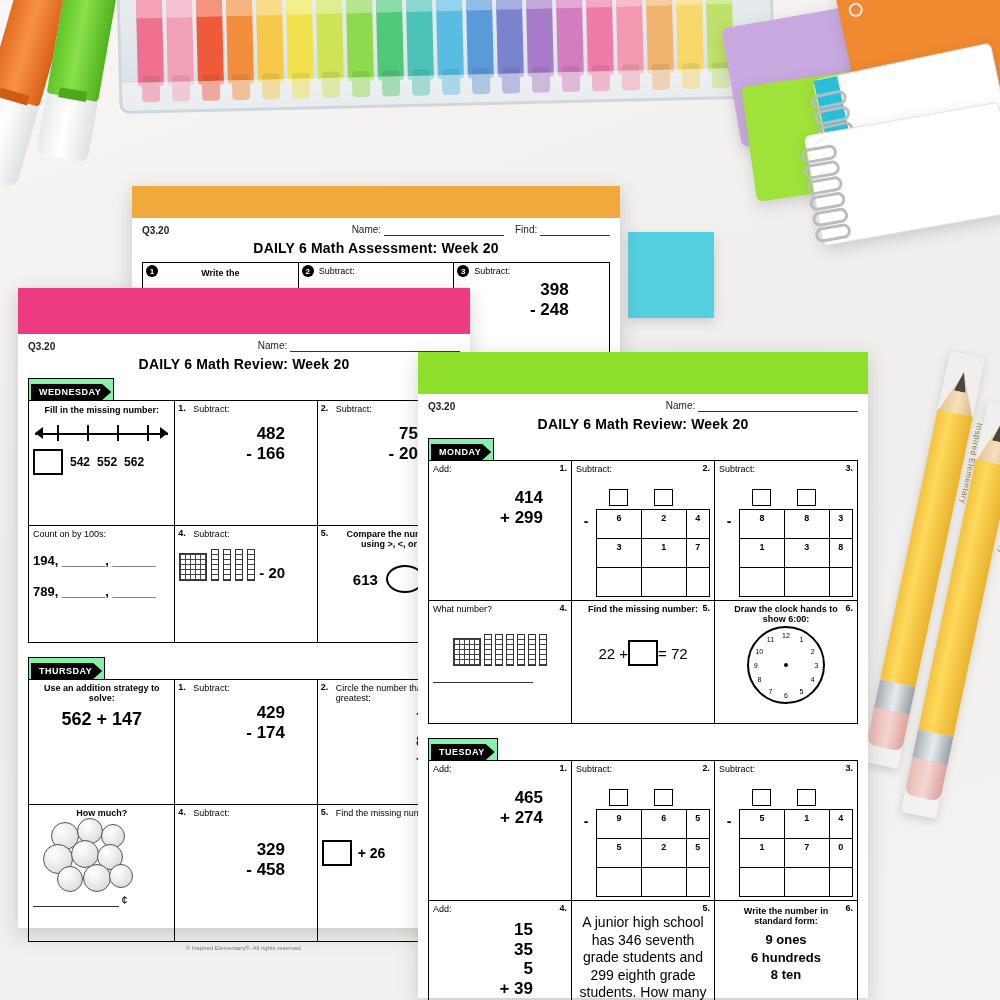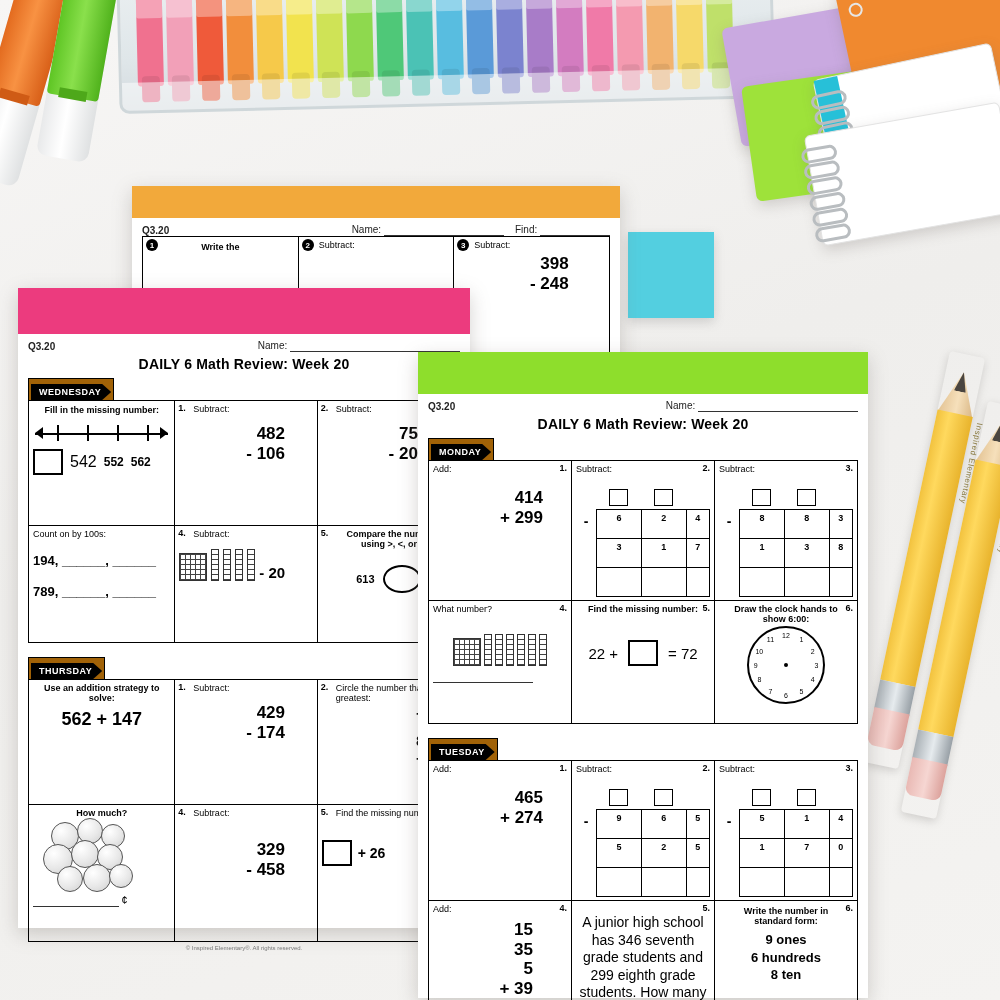--- a/index.html
+++ b/index.html
@@ -53,21 +53,21 @@
   .hdrline{display:flex;justify-content:space-between;font-size:10px;color:#222;align-items:flex-end;}
   .hdr-name{flex:1;text-align:right;}
   .ul{display:inline-block;border-bottom:1px solid #333;}
   .qcode{font-size:10px;font-weight:bold;}
   .title{text-align:center;font-weight:bold;font-size:14px;margin:4px 0 6px 0;letter-spacing:.2px;}
   .daytag{
     display:inline-block;background:#000;color:#fff;font-size:9px;font-weight:bold;
     padding:3px 10px 3px 8px;letter-spacing:.5px;
     clip-path:polygon(0 0,calc(100% - 9px) 0,100% 50%,calc(100% - 9px) 100%,0 100%);
   }
-  .daytag-wrap{border:1.6px solid #000;border-bottom:none;display:inline-block;padding:2px 2px 0 2px;background:#a16207;}
+  .daytag-wrap{border:1.6px solid #000;border-bottom:none;display:inline-block;padding:2px 2px 0 2px;background:#86efac;}
   table.grid{border-collapse:collapse;width:100%;table-layout:fixed;}
   table.grid td{border:1.6px solid #000;vertical-align:top;position:relative;padding:3px 4px;font-size:9px;}
   .cellnum{position:absolute;top:2px;font-weight:bold;font-size:9px;}
   .cellnum.l{left:3px;}
   .cellnum.r{right:4px;}
   .cellnum.circ{
     left:3px;top:2px;width:12px;height:12px;border-radius:50%;background:#000;color:#fff;
     display:flex;align-items:center;justify-content:center;font-size:8px;
   }
   .clabel{font-size:9px;}
@@ -242,20 +242,21 @@
       <div class="hdrline">
         <span class="qcode">Q3.20</span>
         <span class="hdr-name">
           <span>Name:</span>
           <span class="ul" style="width:120px;">&nbsp;</span>
           &nbsp;&nbsp;
           <span>Find:</span>
           <span class="ul" style="width:70px;">&nbsp;</span>
         </span>
       </div>
+      <div class="title">DAILY 6 Math Assessment: Week 20</div>
       <table class="grid">
         <tbody>
             <tr>
           <td style="height:110px;">
             <span class="cellnum circ">1</span>
             <div class="clabel center" style="margin-top:2px;">Write the</div>
           </td>
           <td>
             <span class="cellnum circ">2</span>
             <div class="clabel" style="margin-left:16px;">Subtract:</div>
@@ -299,31 +300,31 @@
               <div class="ln"></div>
               <div class="ar" style="left:0;border-right:8px solid #000;"></div>
               <div class="ar" style="right:0;border-left:8px solid #000;"></div>
               <div class="tk" style="left:22px;"></div>
                   <div class="tk" style="left:52px;"></div>
               <div class="tk" style="left:82px;"></div>
                   <div class="tk" style="left:112px;"></div>
             </div>
             <div style="display:flex;align-items:center;gap:7px;margin-top:2px;">
               <span class="boxblank"></span>
-              <span style="font-size:16px;font-weight:normal;">542</span>
+              <span style="font-size:12px;font-weight:bold;">542</span>
               <span style="font-size:12px;font-weight:bold;">552</span>
               <span style="font-size:12px;font-weight:bold;">562</span>
             </div>
           </td>
           <td style="width:33%;">
             <span class="cellnum l">1.</span>
             <div class="clabel" style="margin-left:14px;">Subtract:</div>
             <div class="prob-stack" style="width:78px;margin:10px auto 0 auto;">
               <div>482</div>
-              <div>- 106</div>
+              <div>- 166</div>
             </div>
           </td>
           <td style="width:33%;">
             <span class="cellnum l">2.</span>
             <div class="clabel" style="margin-left:14px;">Subtract:</div>
             <div class="prob-stack" style="width:78px;margin:10px auto 0 auto;">
               <div>754</div>
               <div>- 208</div>
             </div>
           </td>
@@ -343,21 +344,21 @@
               <div class="rod"></div>
               <div class="rod"></div>
               <div class="rod"></div>
               <span style="font-size:15px;font-weight:bold;">- 20</span>
             </div>
           </td>
           <td>
             <span class="cellnum l">5.</span>
             <div class="clabel center" style="margin-left:12px;">Compare the numbers using &gt;, &lt;, or =:</div>
             <div style="margin-top:16px;display:flex;align-items:center;gap:8px;justify-content:center;">
-              <span style="font-size:11px;font-weight:bold;">613</span>
+              <span style="font-size:15px;font-weight:bold;">613</span>
               <span class="ovalblank"></span>
             </div>
           </td>
         </tr>
       </tbody>
         </table>
 
       
       <div class="daytag-wrap" style="margin-top:14px;">
         <span class="daytag">THURSDAY</span>
@@ -540,21 +541,21 @@
               <div class="rod"></div>
               <div class="rod"></div>
               <div class="rod"></div>
               <div class="rod"></div>
             </div>
             <div style="margin-top:6px;"><span class="ul" style="width:100px;">&nbsp;</span></div>
           </td>
           <td>
             <div class="clabel center">Find the missing number:</div>
             <span class="cellnum r">5.</span>
-            <div style="display:flex;align-items:center;justify-content:center;gap:10px;margin-top:26px;">
+            <div style="display:flex;align-items:center;justify-content:center;gap:0;margin-top:26px;">
               <span style="font-size:15px;">22 +</span>
               <span class="boxblank"></span>
               <span style="font-size:15px;">= 72</span>
             </div>
           </td>
           <td>
             <div class="clabel center" style="padding:0 10px;">
               <span>Draw the clock hands to show</span>
               <b>6:00:</b>
             </div>

